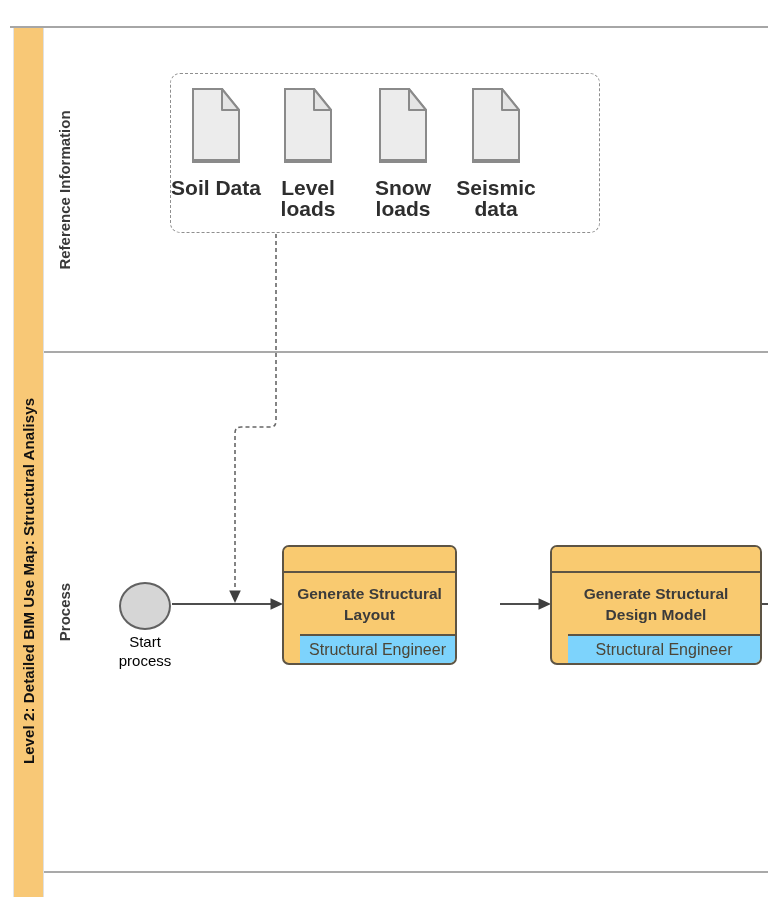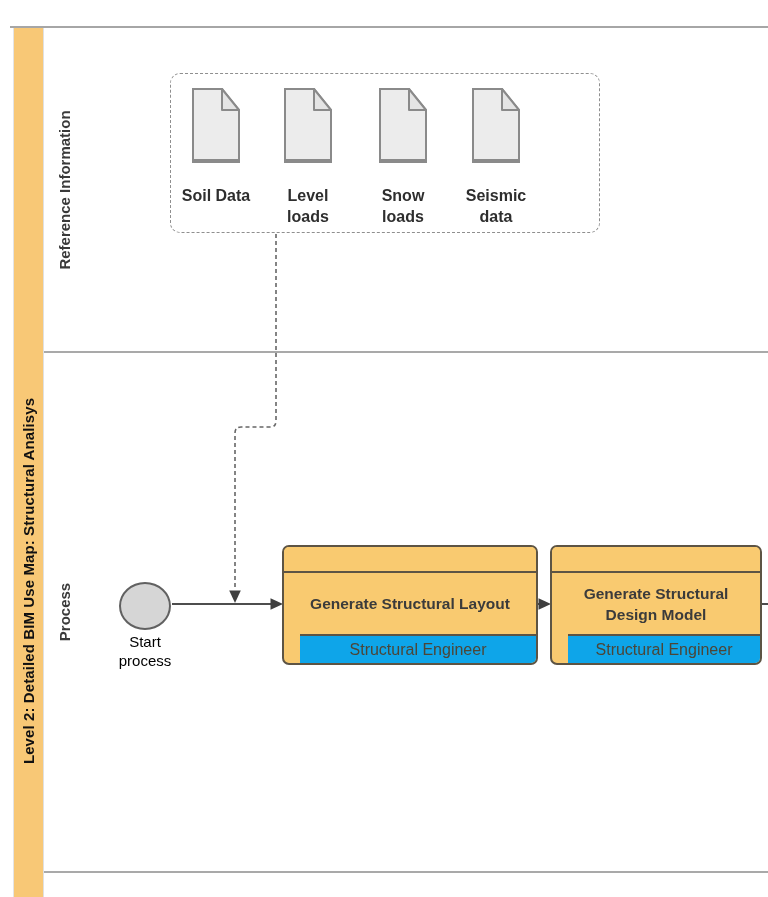--- a/index.html
+++ b/index.html
@@ -73,23 +73,23 @@
     width: 90px;
     display: flex;
     flex-direction: column;
     align-items: center;
   }
   #doc-1 { left: 171px; }
   #doc-2 { left: 263px; }
   #doc-3 { left: 358px; justify-content: flex-end; }
   #doc-4 { left: 451px; }
   .doc-label {
-    margin-top: 22px;
+    margin-top: 14px;
     text-align: center;
-    font-size: 16px;
+    font-size: 21px;
     font-weight: bold;
     color: #2e2e2e;
     line-height: 21px;
   }
 
   
   .start-event {
     position: absolute;
     left: 119px; top: 582px;
     width: 52px; height: 48px;
@@ -111,21 +111,21 @@
     position: absolute;
     top: 545px;
     height: 120px;
     border: 2px solid #5d5444;
     border-radius: 7px;
     background: #f9ca70;
     display: flex;
     flex-direction: column;
     overflow: hidden;
   }
-  #task-1 { left: 282px; width: 256px; }
+  #task-1 { left: 282px; width: 175px; }
   #task-2 { left: 550px; width: 212px; }
   .task-header {
     height: 26px;
     flex: 0 0 26px;
     border-bottom: 2px solid #5d5444;
     background: #f9ca70;
   }
   .task-body {
     flex: 1 1 auto;
     display: flex;
@@ -134,21 +134,21 @@
     text-align: center;
     font-size: 15.5px;
     font-weight: bold;
     color: #3b3b3b;
     line-height: 21px;
     padding: 0 8px;
   }
   .task-footer {
     flex: 0 0 29px;
     border-top: 2px solid #5d5444;
-    background: #0ea5e9;
+    background: #7dd3fc;
     display: flex;
     align-items: center;
     justify-content: center;
     font-size: 16px;
     color: #4c4637;
     margin-left: 16px;
   }
 
   
   #connector-layer {

